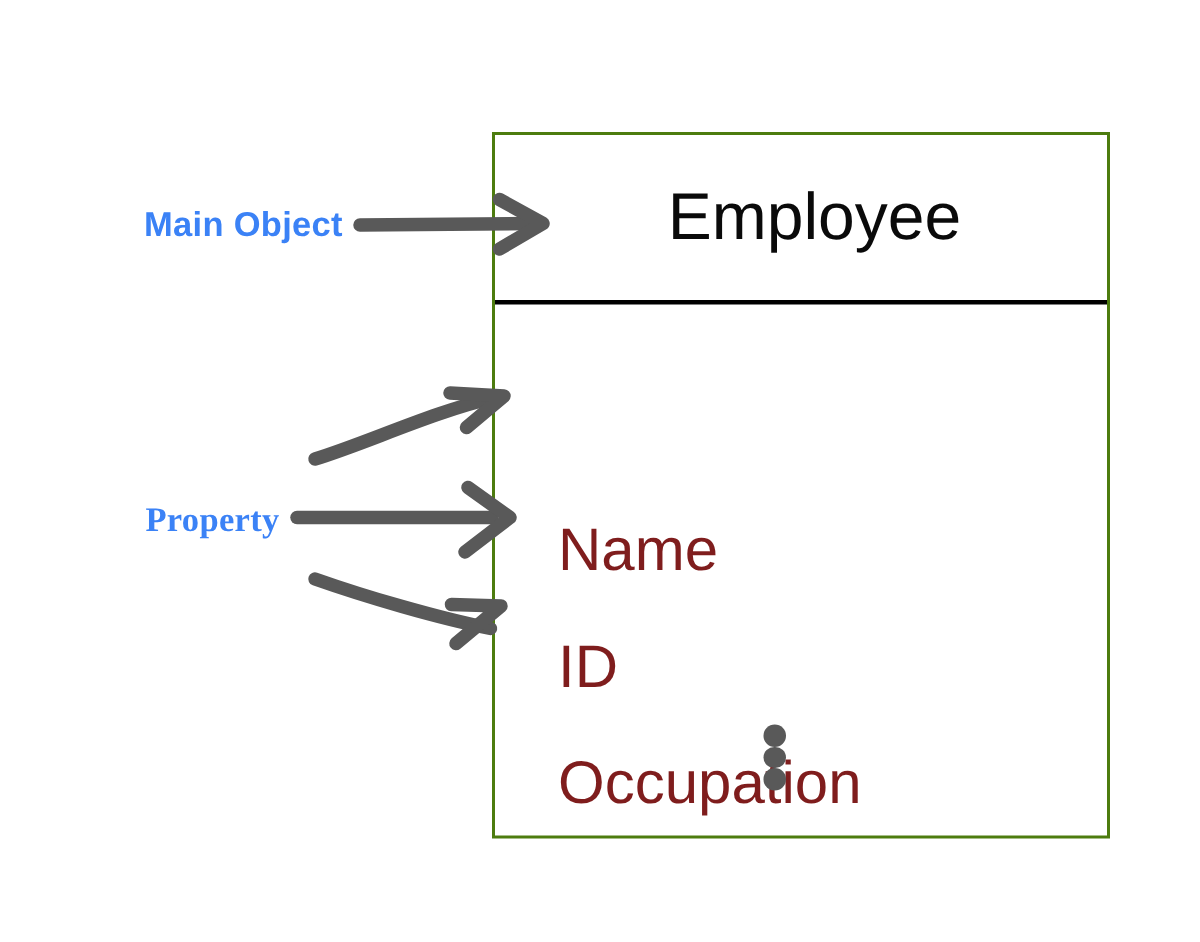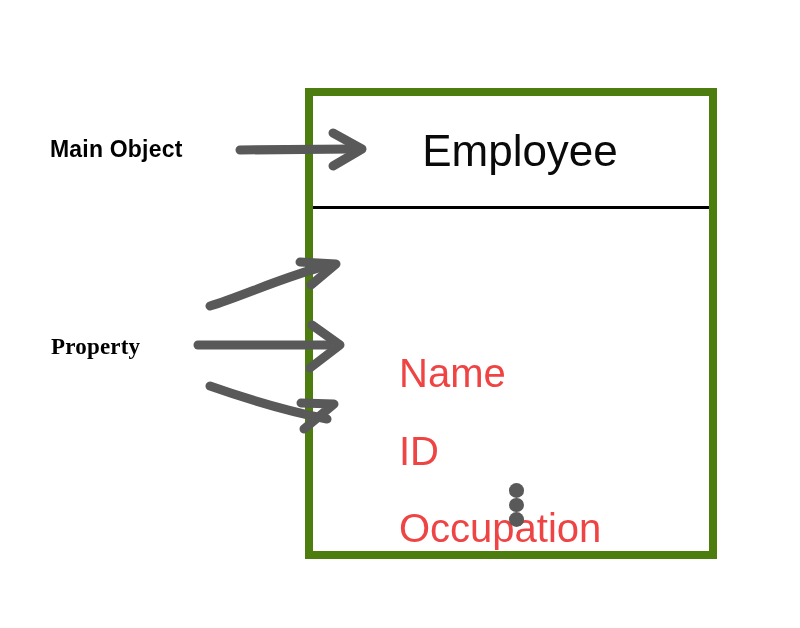--- a/index.html
+++ b/index.html
@@ -14,26 +14,26 @@
   #canvas {
     position: relative;
     width: 800px;
     height: 628px;
     background: #ffffff;
     overflow: hidden;
   }
   
   .class-box {
     position: absolute;
-    left: 305px;
+    left: 328px;
     top: 88px;
     width: 412px;
     height: 471px;
     box-sizing: border-box;
-    border: 8px solid #4d7c0f;
+    border: 2px solid #4d7c0f;
     background: #ffffff;
   }
   .class-header {
     position: absolute;
     left: 0;
     top: 0;
     width: 100%;
     height: 113px;
     box-sizing: border-box;
     border-bottom: 3px solid #000000;
@@ -54,24 +54,23 @@
     left: 0;
     top: 113px;
     width: 100%;
     height: 352px;
   }
   .attr {
     position: absolute;
     left: 42px;
     font-size: 40px;
     font-weight: 400;
-    color: #ef4444;
+    color: #7f1d1d;
     line-height: 1;
     white-space: nowrap;
-    margin-left: 44px;
   }
   .attr-0 { top: 144px; }
   .attr-1 { top: 222px; }
   .attr-2 { top: 299px; }
 
   
   .ellipsis {
     position: absolute;
     left: 508px;
     top: 483px;
@@ -87,24 +86,25 @@
     height: 15px;
     border-radius: 50%;
     background: #595959;
   }
 
   
   .annot-label {
     position: absolute;
     font-size: 23px;
     font-weight: 700;
-    color: #000000;
+    color: #3b82f6;
     line-height: 1;
     white-space: nowrap;
     letter-spacing: 0.2px;
+    margin-left: 46px;
   }
   #label-main-object { left: 50px; top: 138px; }
   #label-property    { left: 51px; top: 335px; font-family: Liberation Serif, serif; }
 
   
   #arrows {
     position: absolute;
     left: 0;
     top: 0;
     width: 800px;

